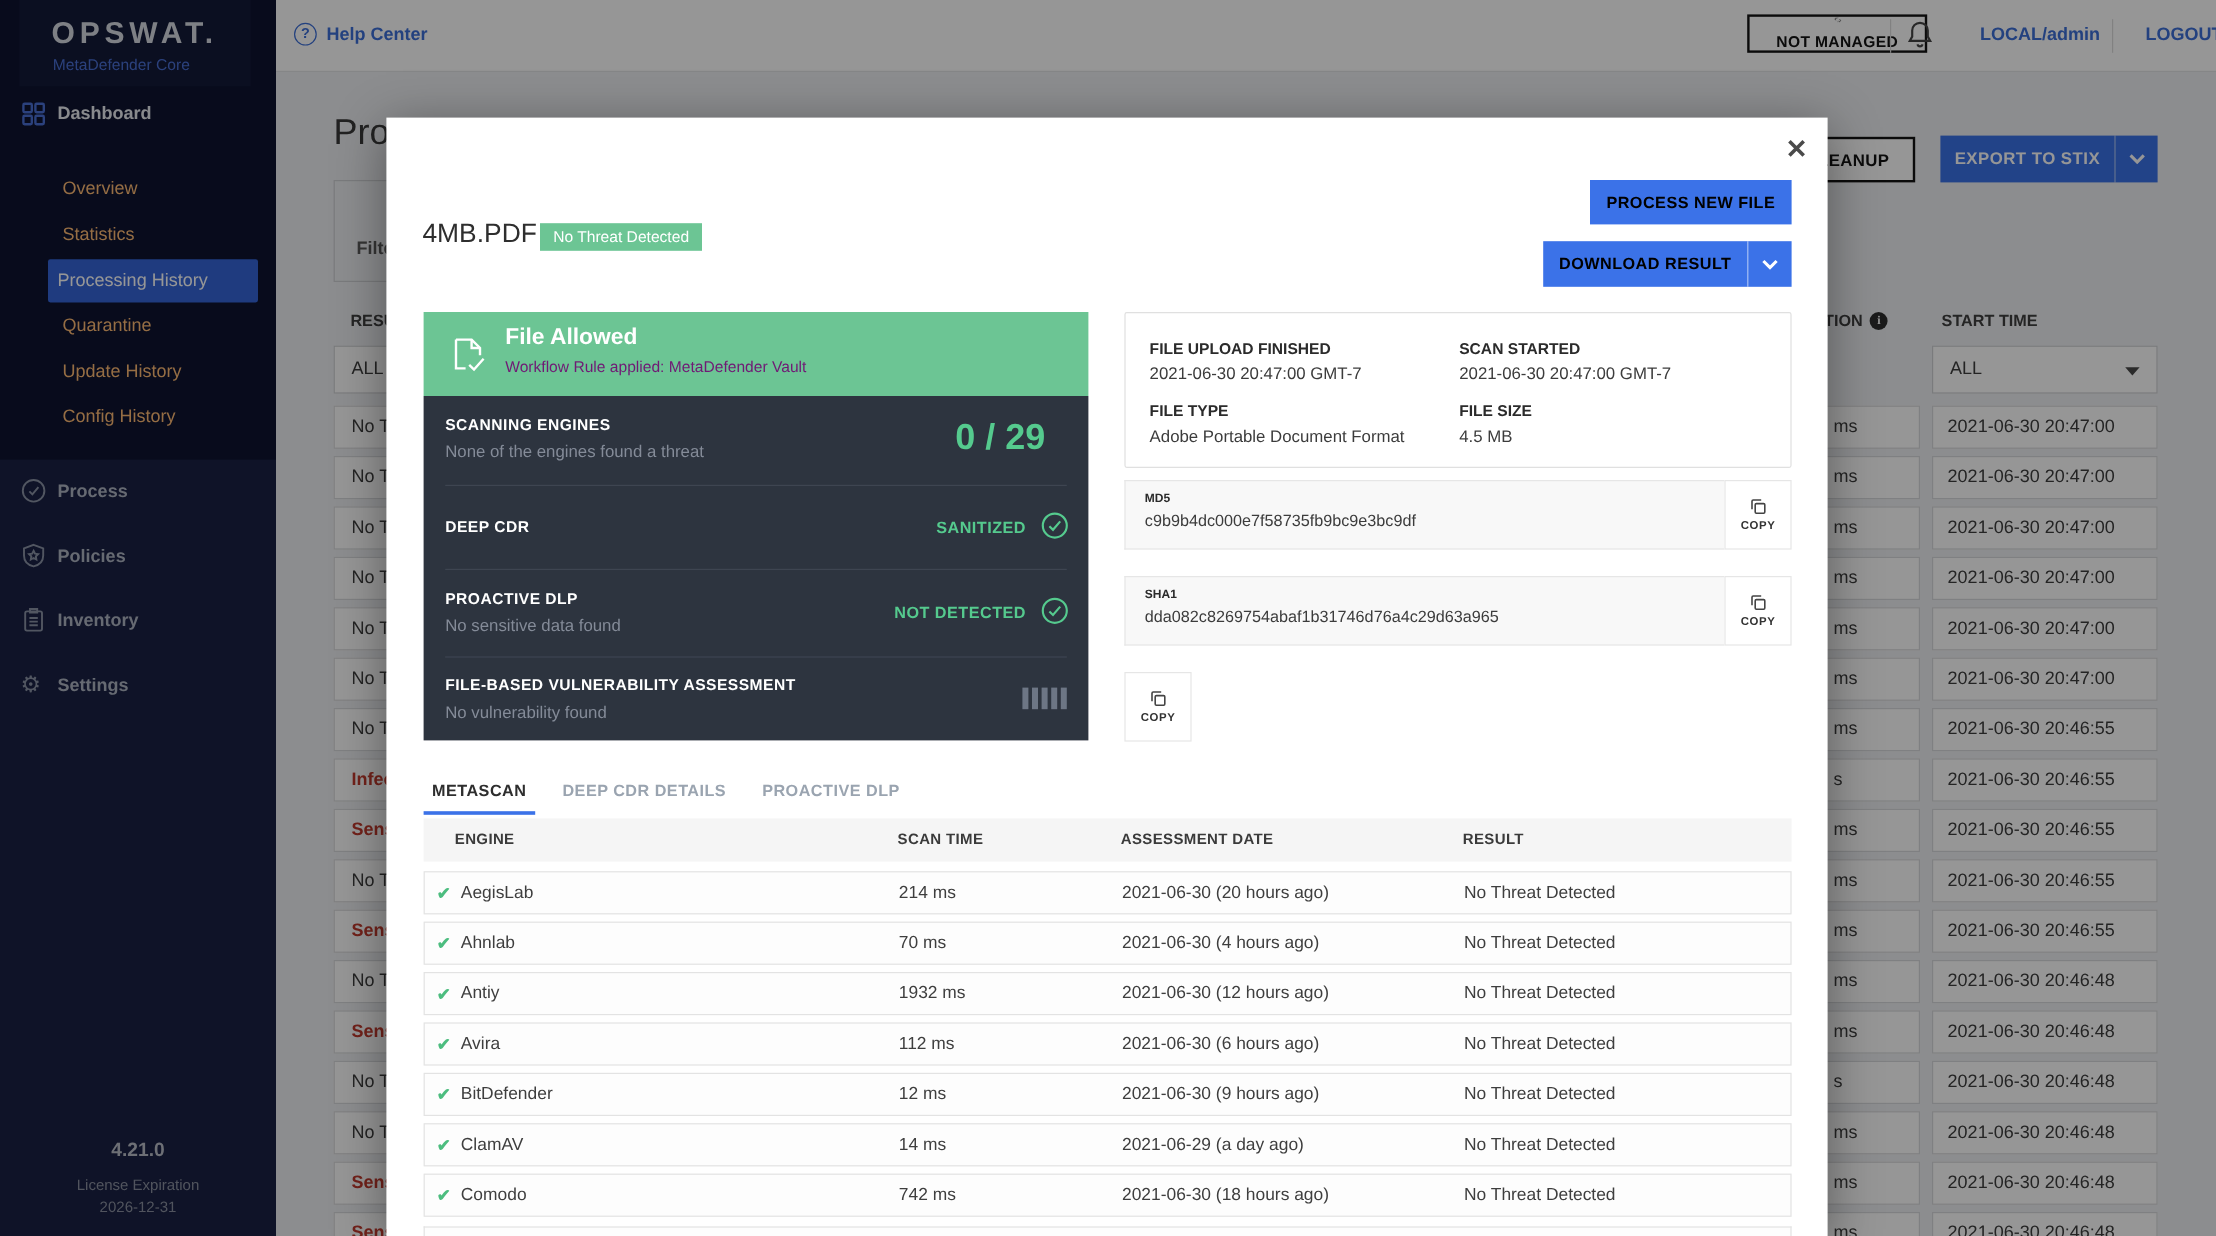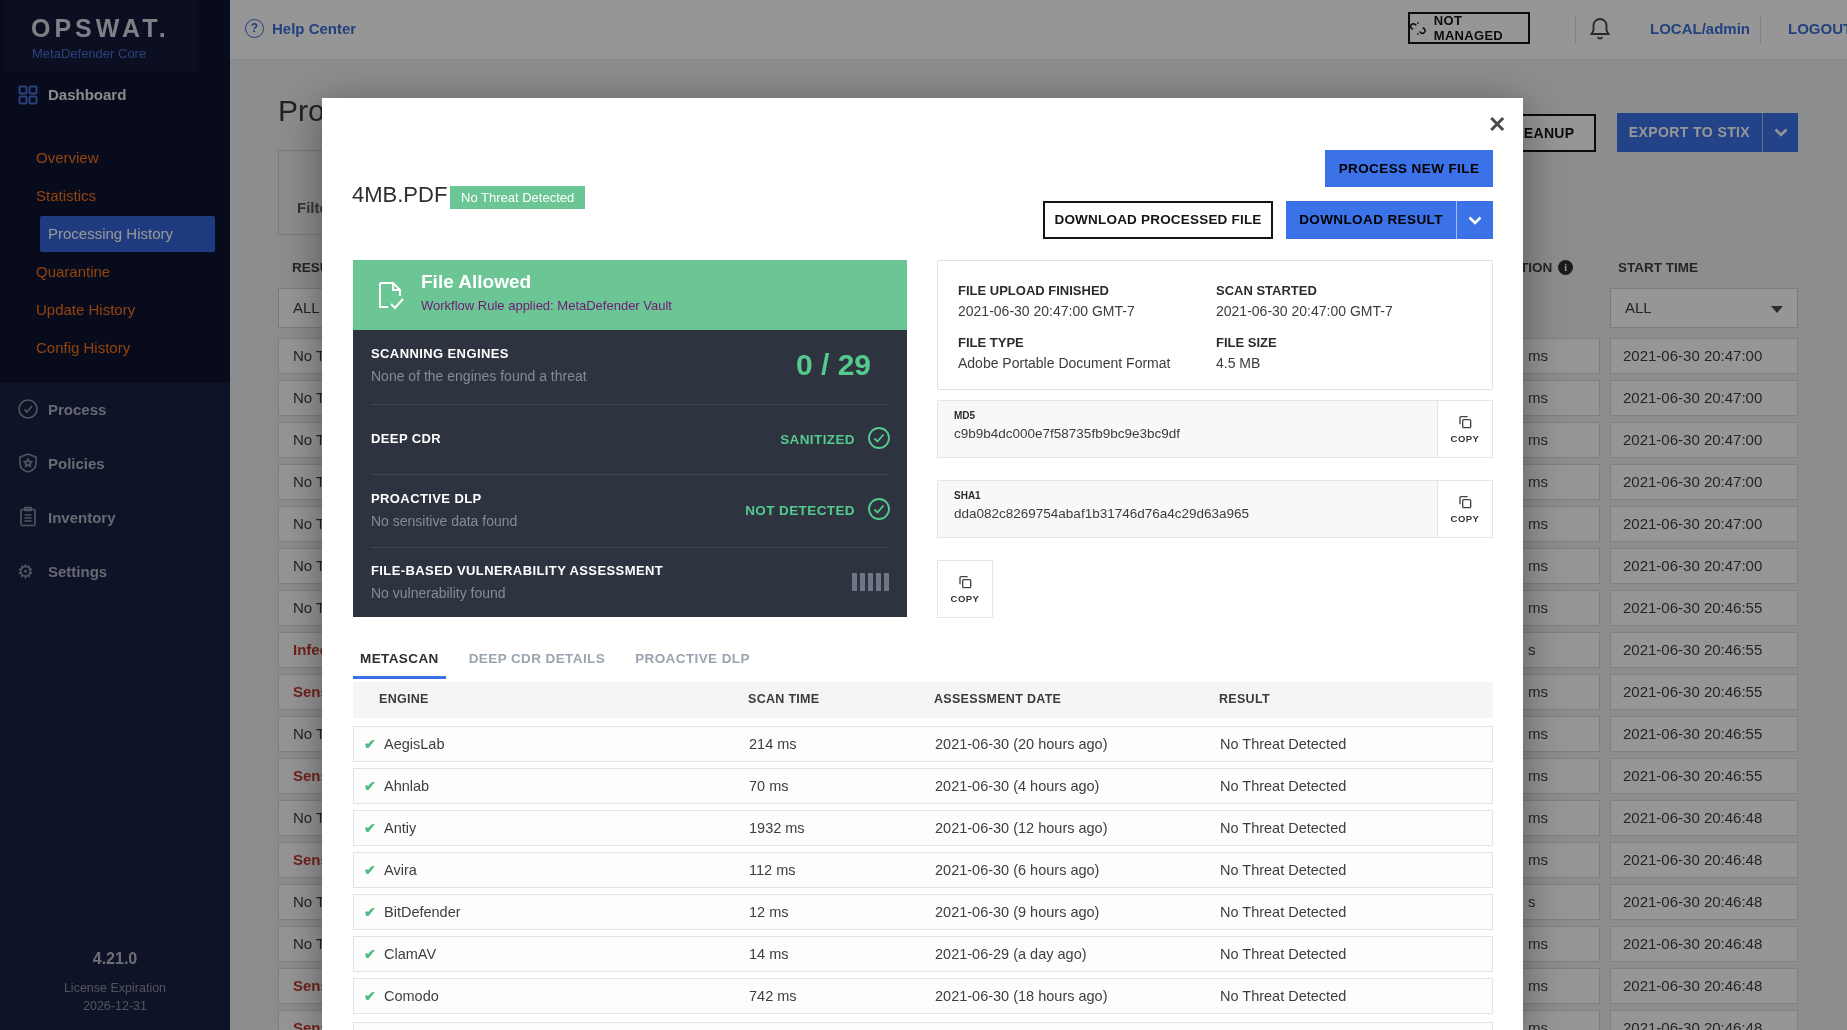--- a/index.html
+++ b/index.html
@@ -1,43 +1,43 @@
 <!DOCTYPE html>
 <html><head>
 <meta charset="utf-8">
 <style>
   * { box-sizing: border-box; margin: 0; padding: 0; }
   html,body { width:1847px; height:1030px; overflow:hidden; }
   body { font-family:"Liberation Sans", sans-serif; background:#eef0f3; position:relative; }
 
   
   .sidebar { position:absolute; left:0; top:0; width:230px; height:1030px; background:#0e1430; z-index:10; }
-  .brand-area { position:absolute; left:4px; top:0; width:193px; height:72px; background:#131a38; }
+  .brand-area { position:absolute; left:16px; top:0; width:193px; height:72px; background:#131a38; }
   .brand { position:absolute; left:27px; top:14px; font-size:25px; font-weight:bold; letter-spacing:4px; color:#d7dae2; }
   .product { position:absolute; left:28px; top:46px; font-size:13px; color:#4a6fd4; }
   .dash-head { position:absolute; left:0; top:84px; width:230px; height:24px; }
   .dash-head .lbl { position:absolute; left:48px; top:2px; font-size:15px; font-weight:bold; color:#e8eaf0; }
   .grid-icon { position:absolute; left:18px; top:1px; }
   .sub-nav { position:absolute; left:0; top:139px; width:230px; }
-  .sub-item { height:38px; line-height:38px; padding-left:36px; font-size:15px; color:#f97316; cursor:pointer; }
+  .sub-item { height:38px; line-height:38px; padding-left:52px; font-size:15px; color:#fdba74; cursor:pointer; }
   .sub-item.active { margin:1px 15px 1px 40px; padding-left:8px; height:36px; line-height:36px; border-radius:2px; background:#3565d8; color:#fff; }
   .side-lower { position:absolute; left:0; top:383px; width:230px; height:647px; background:#1a2144; }
   .main-item { position:absolute; left:0; width:230px; height:36px; cursor:pointer; }
   .main-item .mlbl { position:absolute; left:48px; top:8px; font-size:15px; font-weight:bold; color:#aeb4c2; }
   .main-item svg, .main-item .gear { position:absolute; left:17px; top:5px; }
   .gear { font-size:19px; color:#8b93a6; line-height:24px; }
   .version { position:absolute; left:0; top:950px; width:230px; text-align:center; font-size:16px; font-weight:bold; color:#b9bdc8; }
   .lic1 { position:absolute; left:0; top:981px; width:230px; text-align:center; font-size:12.5px; color:#8a90a0; }
   .lic2 { position:absolute; left:0; top:999px; width:230px; text-align:center; font-size:12.5px; color:#8a90a0; }
 
   
   .topbar { position:absolute; left:230px; top:0; width:1617px; height:60px; background:#fff; border-bottom:1px solid #e3e4e6; z-index:5; }
   .help { position:absolute; left:15px; top:19px; display:flex; align-items:center; gap:8px; color:#3d6fd8; font-size:15px; font-weight:bold; cursor:pointer; }
   .qcircle { width:19px; height:19px; border:1.5px solid #3d6fd8; border-radius:50%; font-size:12px; line-height:17px; text-align:center; font-weight:bold; }
-  .notman { position:absolute; left:1178px; top:12px; width:122px; height:32px; border:2px solid #141414; background:#fff; display:flex; align-items:center; justify-content:center; gap:8px; font-size:13px; font-weight:bold; color:#141414; letter-spacing:.3px; cursor:pointer; }
+  .notman { position:absolute; left:1226px; top:12px; width:150px; height:32px; border:2px solid #141414; background:#fff; display:flex; align-items:center; justify-content:center; gap:8px; font-size:13px; font-weight:bold; color:#141414; letter-spacing:.3px; cursor:pointer;flex-direction:column; }
   .tb-div { position:absolute; top:16px; width:1px; height:28px; background:#dcdcdc; }
   .bell { position:absolute; left:1358px; top:16px; cursor:pointer; }
   .tb-user { position:absolute; left:1420px; top:20px; font-size:15px; font-weight:bold; color:#3d6fd8; cursor:pointer; }
   .tb-logout { position:absolute; left:1558px; top:20px; font-size:15px; font-weight:bold; color:#3d6fd8; cursor:pointer; }
 
   
   .page-title { position:absolute; left:278px; top:94px; font-size:30px; color:#3a3a3a; z-index:2; }
   .btn-cleanup { position:absolute; left:1483px; top:114px; width:113px; height:38px; border:2px solid #141414; background:#fff; font-size:14px; font-weight:bold; color:#141414; text-align:center; line-height:34px; letter-spacing:.3px; z-index:2; cursor:pointer; }
   .btn-export { position:absolute; left:1617px; top:113px; width:181px; height:39px; background:#3b72e8; display:flex; z-index:2; cursor:pointer; }
   .btn-export .xlabel { width:145px; text-align:center; line-height:39px; color:#fff; font-size:14px; font-weight:bold; letter-spacing:.4px; }
@@ -363,21 +363,20 @@
   </div>
   </div>
 
 <div class="dim"></div>
 
 <div class="modal">
   <div class="m-close">✕</div>
   <div class="btn-blue m-process-new">PROCESS NEW FILE</div>
   <div class="m-title">4MB.PDF</div>
   <div class="m-badge">No Threat Detected</div>
-  <div class="m-dl-processed">DOWNLOAD PROCESSED FILE</div>
   <div class="btn-blue m-dl-result">
     <span class="dlabel">DOWNLOAD RESULT</span>
     <span class="dchev">
       <svg width="14" height="9" viewBox="0 0 14 9" fill="none" stroke="#fff" stroke-width="2.6">
           <path d="M1.5 1.5L7 7l5.5-5.5"></path>
         </svg>
     </span>
   </div>
 
   <div class="verdict">

